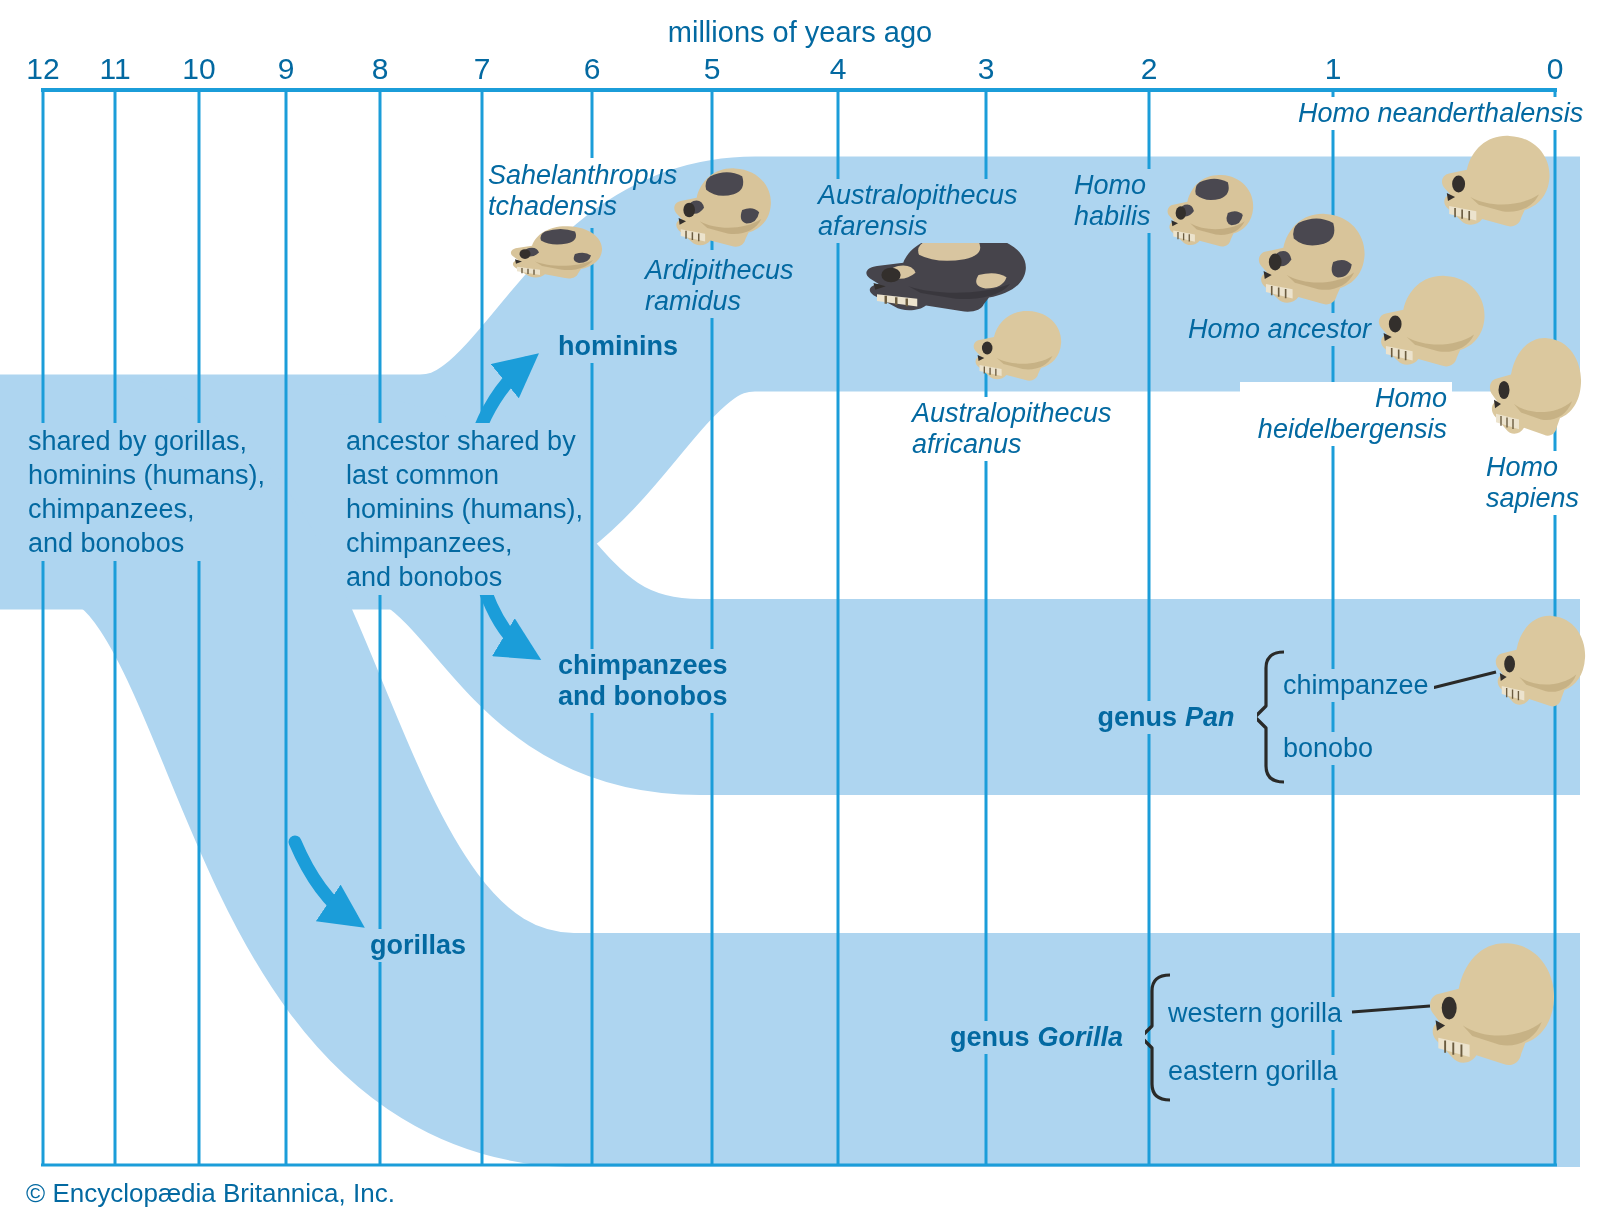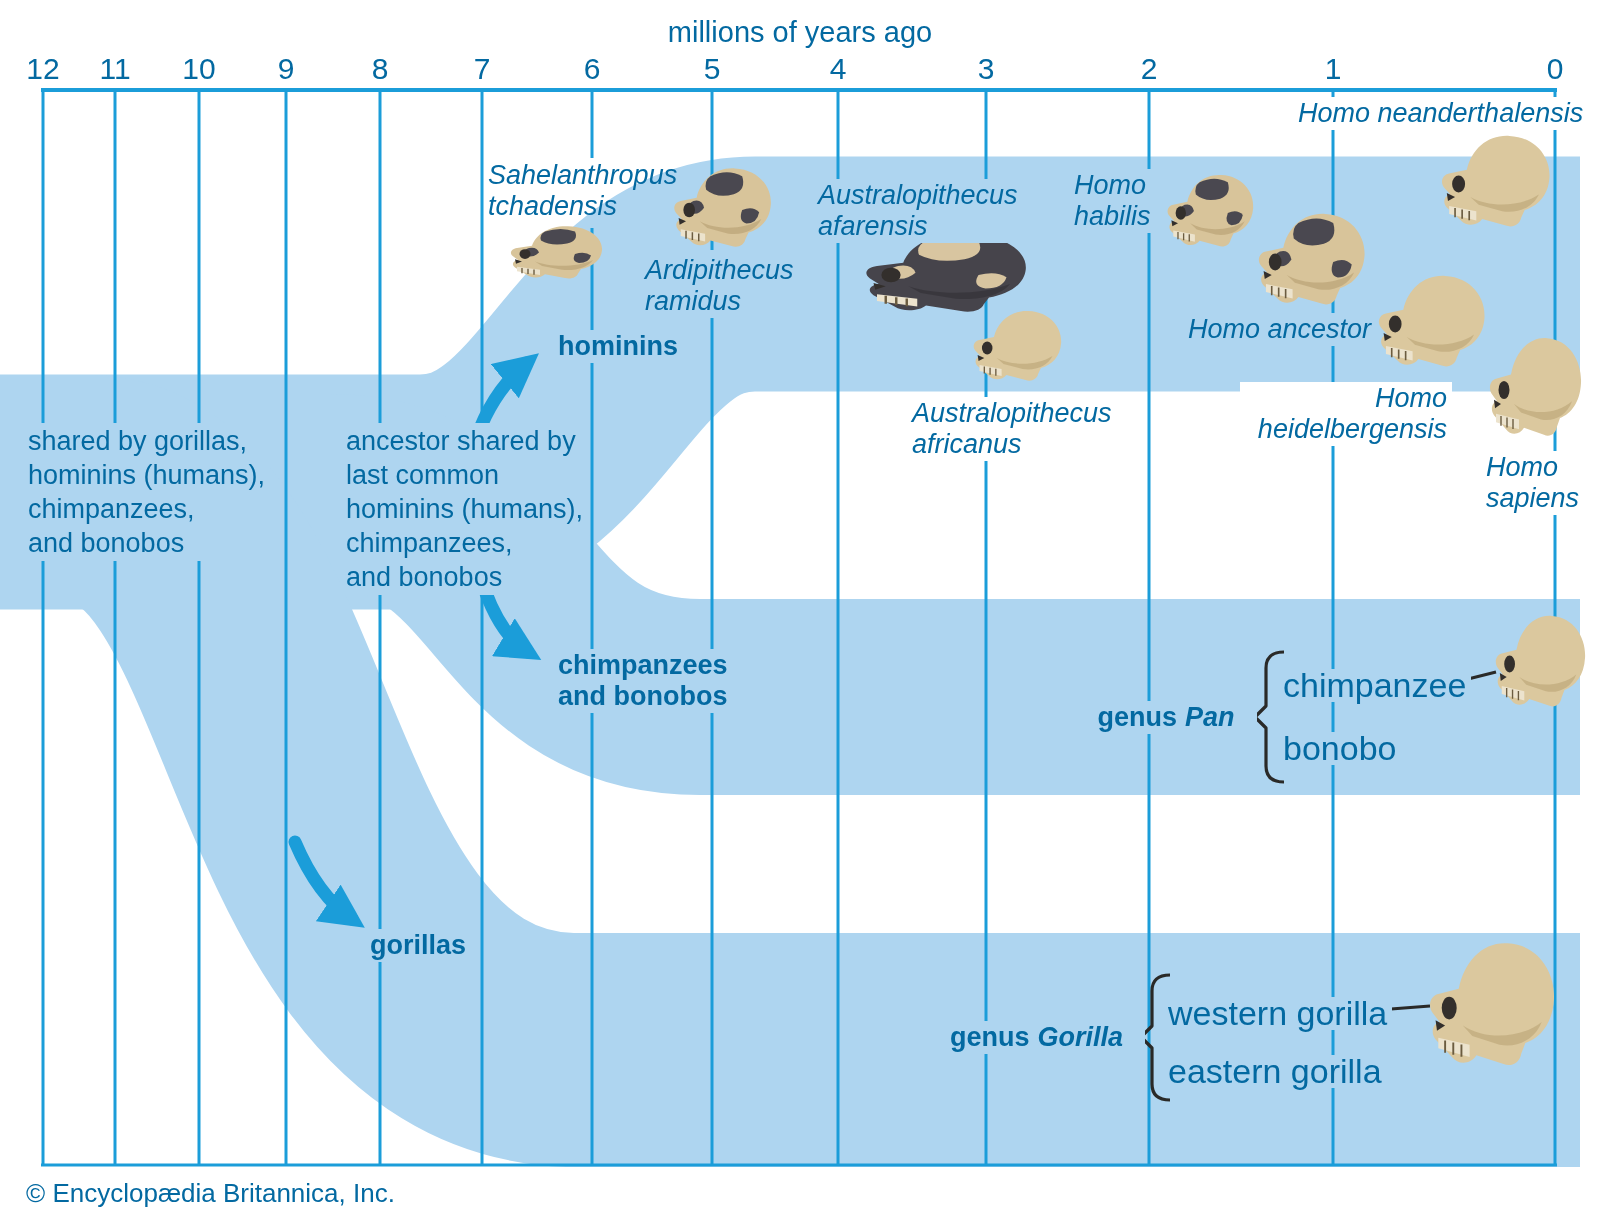--- a/index.html
+++ b/index.html
@@ -17,21 +17,21 @@
   .bgwhite{background:#ffffff;padding:1px 5px;margin:-1px -5px;}
   .note{font-size:27px;line-height:34px;}
   .tick{position:absolute;top:52px;font-size:30px;transform:translateX(-50%);}
   #axis-title{position:absolute;left:0;top:16px;width:1600px;text-align:center;font-size:29px;}
   #credit{position:absolute;left:26px;top:1178px;font-size:26px;}
   .skull{position:absolute;}
   .sk-tan{--main:#dbc89e;--shade:#b7a171;--patch:transparent;}
   .sk-patched{--main:#d8c49a;--shade:#b29b6e;--patch:#4a4850;}
   .sk-dark{--main:#46444b;--shade:#2f2d33;--patch:#d8c5a0;}
   .genus-name{margin-left:8px;}
-  .member{position:absolute;font-size:34px;}
+  .member{position:absolute;font-size:27px;}
 </style>
 </head>
 <body>
 
 <div id="canvas">
 
   <svg class="layer" width="1600" height="1223" viewBox="0 0 1600 1223">
     <defs>
       <marker id="ah" viewBox="0 0 10 10" refX="6.5" refY="5" markerWidth="3.4" markerHeight="3.4" orient="auto-start-reverse">
         <path d="M0,0 L10,5 L0,10 z" fill="#1b9dd9"></path>

